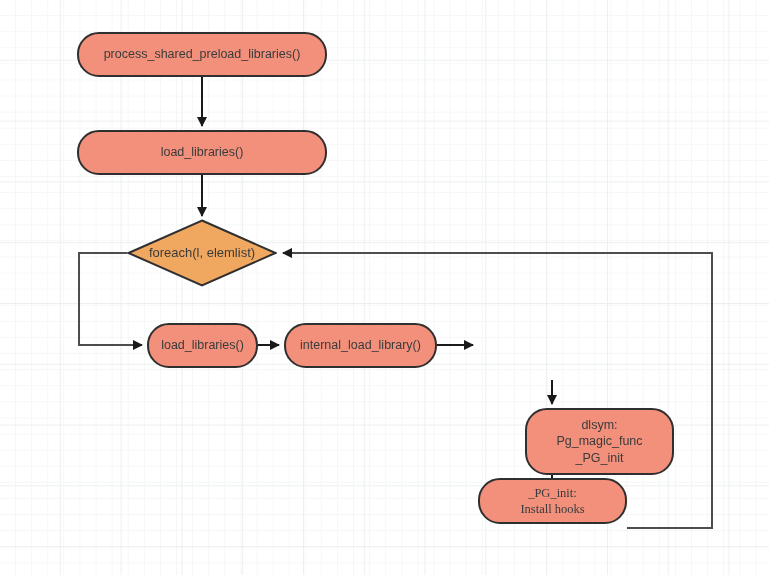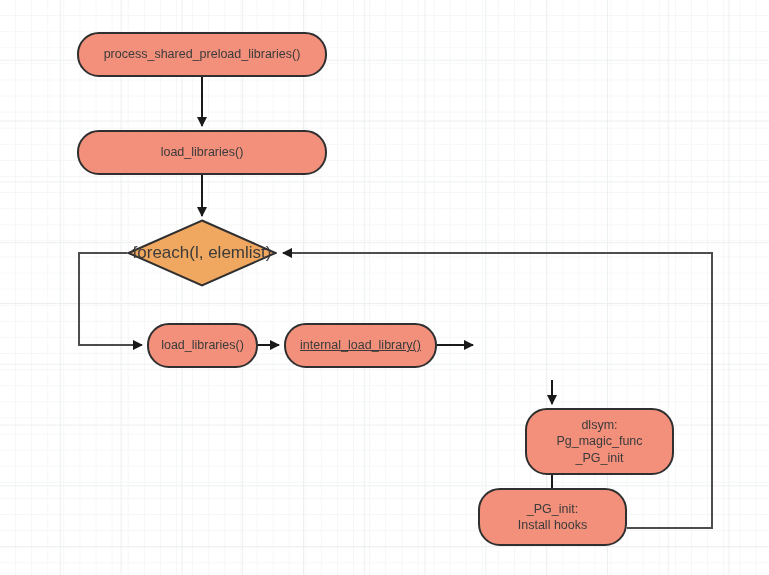--- a/index.html
+++ b/index.html
@@ -59,21 +59,21 @@
     position: absolute;
     left: 0;
     top: 0;
     width: 100%;
     height: 100%;
   }
   .diamond-label {
     position: relative;
     z-index: 2;
     color: #3b3b3b;
-    font-size: 17px;
+    font-size: 13px;
   }
 </style>
 </head>
 <body>
 
 <div id="canvas">
 
   <svg id="edges" viewBox="0 0 769 575" xmlns="http://www.w3.org/2000/svg">
     <defs>
       <marker id="arrowBlack" viewBox="0 0 10 10" refX="9" refY="5" markerWidth="5.2" markerHeight="5.2" orient="auto-start-reverse">
@@ -113,29 +113,29 @@
     <svg class="diamond-shape" viewBox="0 0 150 68" preserveAspectRatio="none" xmlns="http://www.w3.org/2000/svg">
       <polygon points="75,1.5 148.5,34 75,66.5 1.5,34" fill="#F0A860" stroke="#302f2f" stroke-width="2" vector-effect="non-scaling-stroke"></polygon>
     </svg>
     <span class="diamond-label">foreach(l, elemlist)</span>
   </div>
 
   <div class="node proc" style="left:147px; top:323px; width:111px; height:45px;">
     <span class="label">load_libraries()</span>
   </div>
 
-  <div class="node proc" style="left:284px; top:323px; width:153px; height:45px;text-decoration:underline;">
+  <div class="node proc" style="left:284px; top:323px; width:153px; height:45px;">
     <span class="label">internal_load_library()</span>
   </div>
 
 
   <div class="node proc" style="left:478px; top:408px; width:149px; height:67px;margin-left:47px;">
     <span class="label">dlsym:
 Pg_magic_func
 _PG_init</span>
   </div>
 
-  <div class="node proc" style="left:478px; top:488px; width:149px; height:58px;">
+  <div class="node proc" style="left:478px; top:478px; width:149px; height:46px;font-family:Liberation Serif, serif;">
     <span class="label">_PG_init:
 Install hooks</span>
   </div>
 
 </div>
 
 </body></html>

